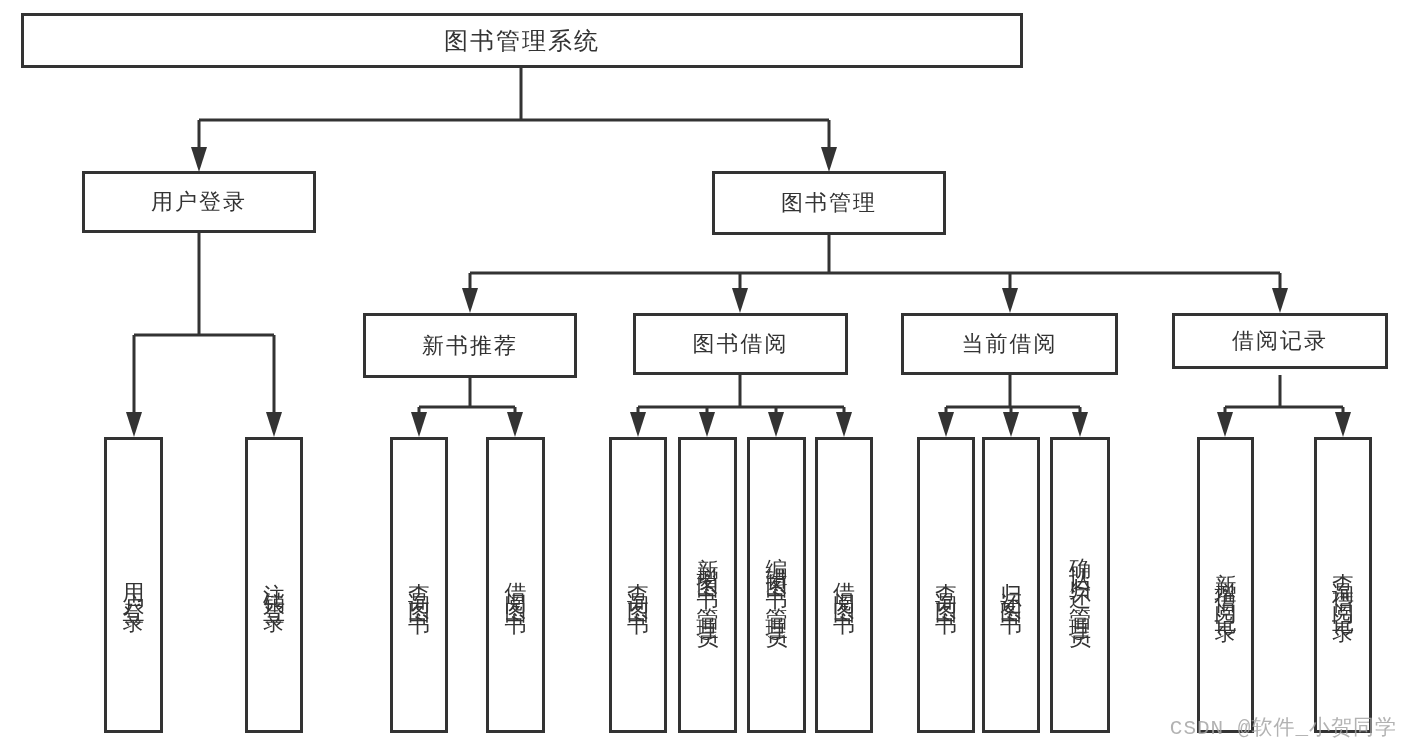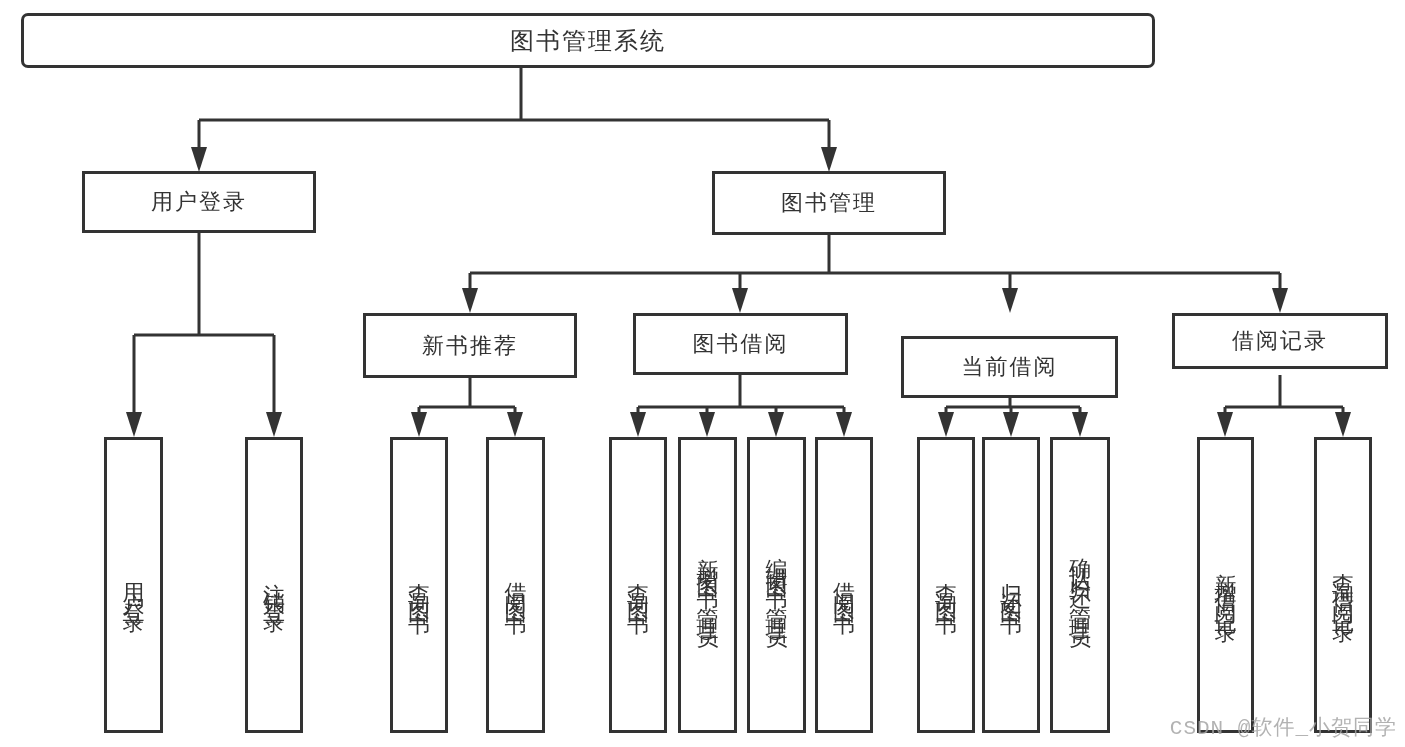--- a/index.html
+++ b/index.html
@@ -102,38 +102,38 @@
       <polygon points="768,412 784,412 776,437"></polygon>
       <polygon points="836,412 852,412 844,437"></polygon>
       <polygon points="938,412 954,412 946,437"></polygon>
       <polygon points="1003,412 1019,412 1011,437"></polygon>
       <polygon points="1072,412 1088,412 1080,437"></polygon>
       <polygon points="1217,412 1233,412 1225,437"></polygon>
       <polygon points="1335,412 1351,412 1343,437"></polygon>
     </g>
   </svg>
 
-  <div class="box h root" style="left:21px; top:13px; width:1134px; height:55px;border-radius:7px;">
+  <div class="box h root" style="left:21px; top:13px; width:1002px; height:55px;">
     <span>图书管理系统</span>
   </div>
 
   <div class="box h" style="left:82px; top:171px; width:234px; height:62px;">
     <span>用户登录</span>
   </div>
   <div class="box h" style="left:712px; top:171px; width:234px; height:64px;">
     <span>图书管理</span>
   </div>
 
   <div class="box h" style="left:363px; top:313px; width:214px; height:65px;">
     <span>新书推荐</span>
   </div>
   <div class="box h" style="left:633px; top:313px; width:215px; height:62px;">
     <span>图书借阅</span>
   </div>
-  <div class="box h" style="left:901px; top:313px; width:217px; height:62px;margin-top:23px;">
+  <div class="box h" style="left:901px; top:313px; width:217px; height:62px;">
     <span>当前借阅</span>
   </div>
   <div class="box h" style="left:1172px; top:313px; width:216px; height:56px;">
     <span>借阅记录</span>
   </div>
 
   <div class="box v" style="left:104px; top:437px; width:59px; height:296px;">
     <span>用户登录</span>
   </div>
   <div class="box v" style="left:245px; top:437px; width:58px; height:296px;">

